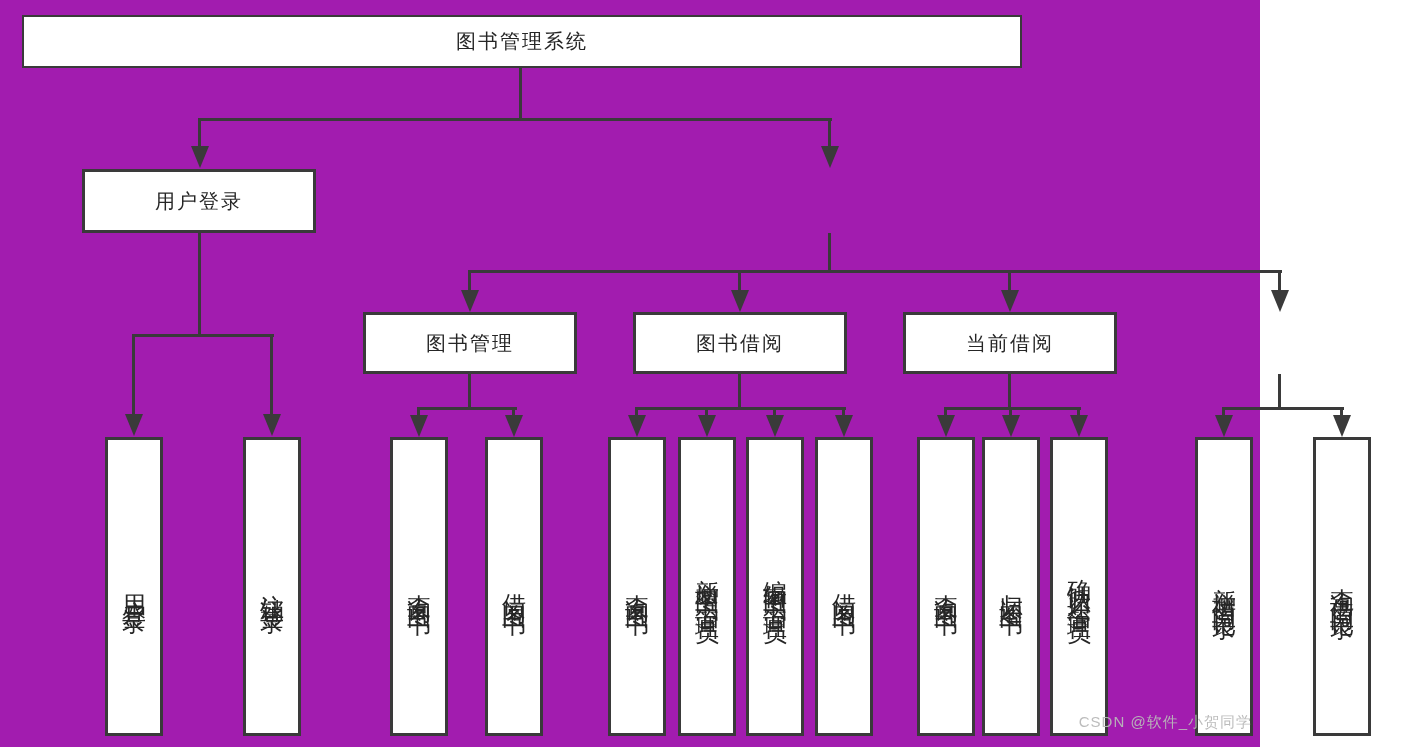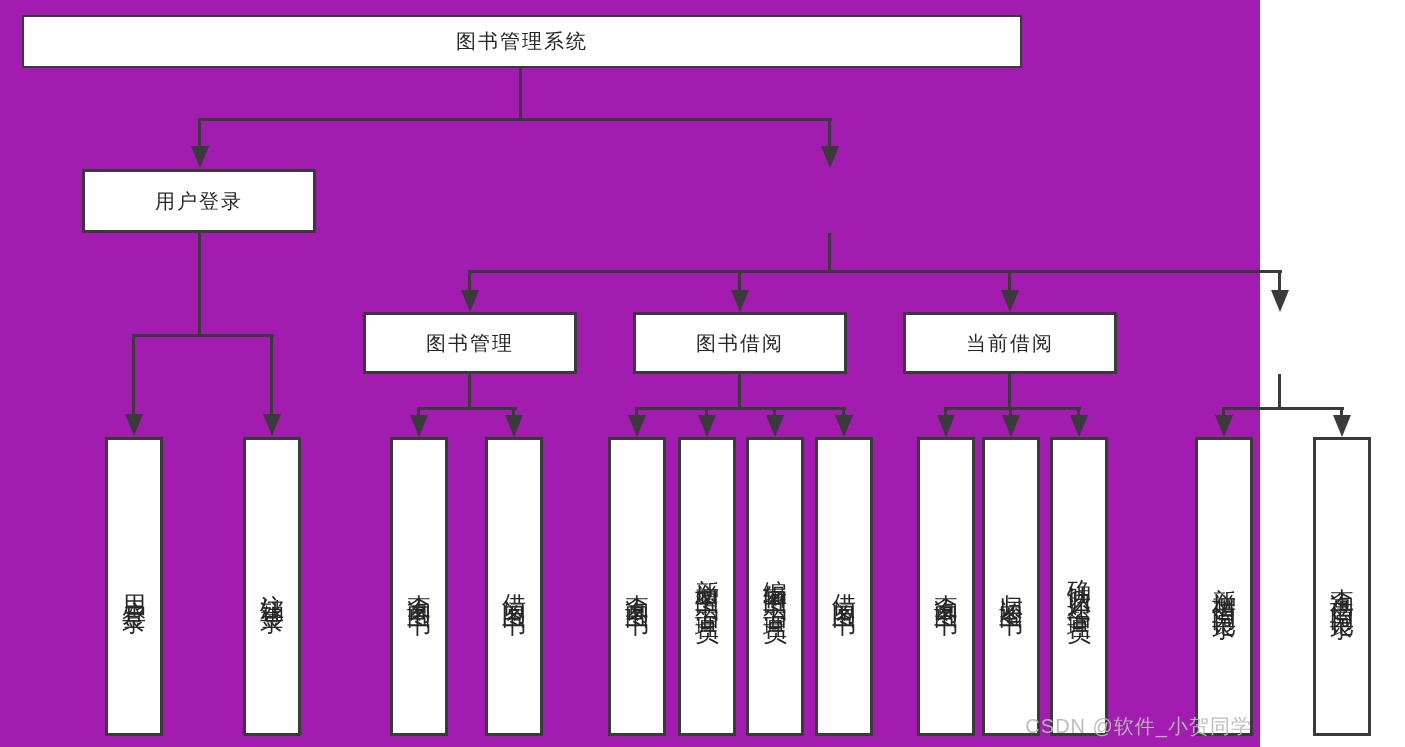--- a/index.html
+++ b/index.html
@@ -12,21 +12,21 @@
   .box.root { border-width:2px; }
   .hlabel { font-size:20px; letter-spacing:2px; white-space:nowrap; }
   .vlabel { writing-mode:vertical-rl; font-size:24px; letter-spacing:6px; line-height:1;
             white-space:nowrap; }
 
   .vline, .hline { position:absolute; background:#3a3a3a; z-index:1; }
   .arrow { position:absolute; width:0; height:0; z-index:1;
            border-left:9px solid transparent; border-right:9px solid transparent;
            border-top:22px solid #3a3a3a; }
 
-  .watermark { position:absolute; right:8px; top:713px; font-size:20px; color:#b9b9b9;
+  .watermark { position:absolute; right:8px; top:713px; font-size:15px; color:#b9b9b9;
                opacity:0.95; z-index:5; letter-spacing:1px; white-space:nowrap; }
 </style>
 </head>
 <body>
 
 <div class="stage">
 
   <div class="box root" style="left:22px; top:15px; width:1000px; height:53px;">
     <span class="hlabel">图书管理系统</span>
   </div>

